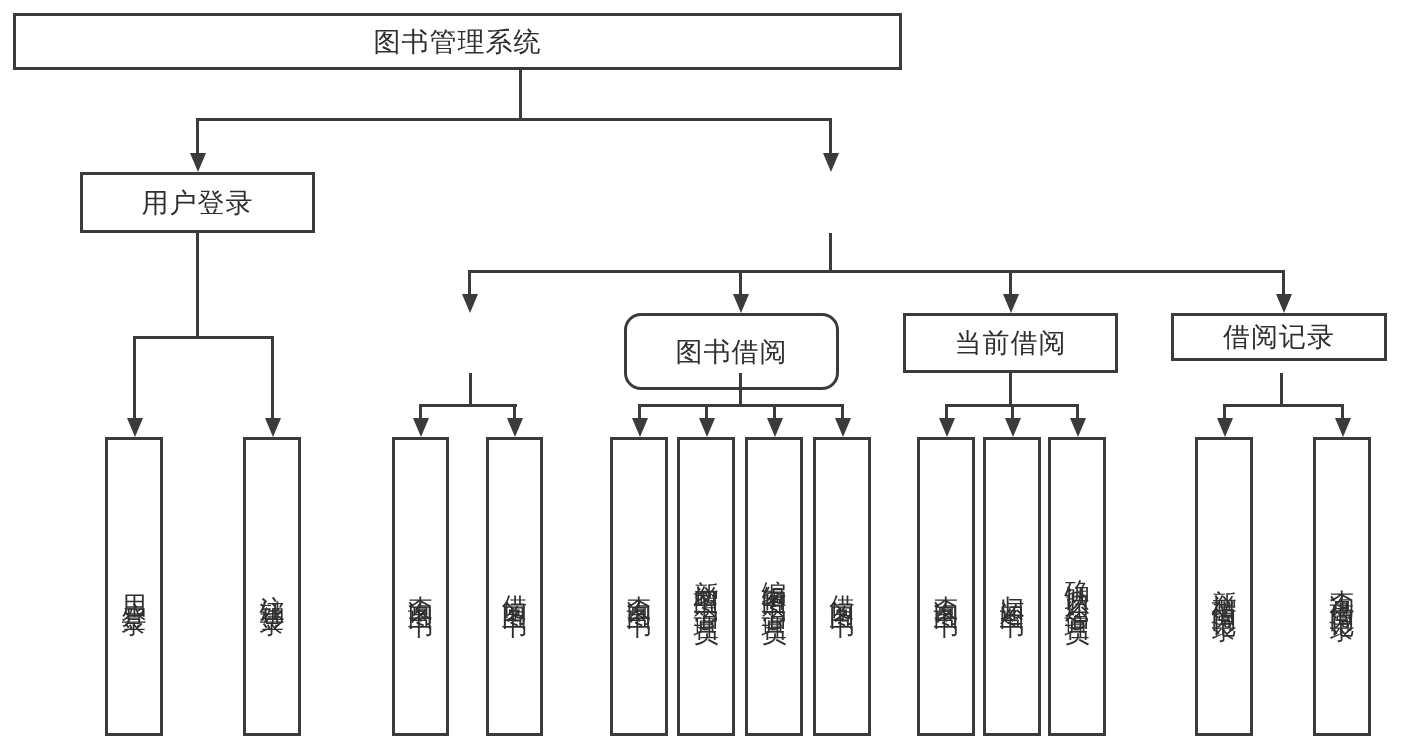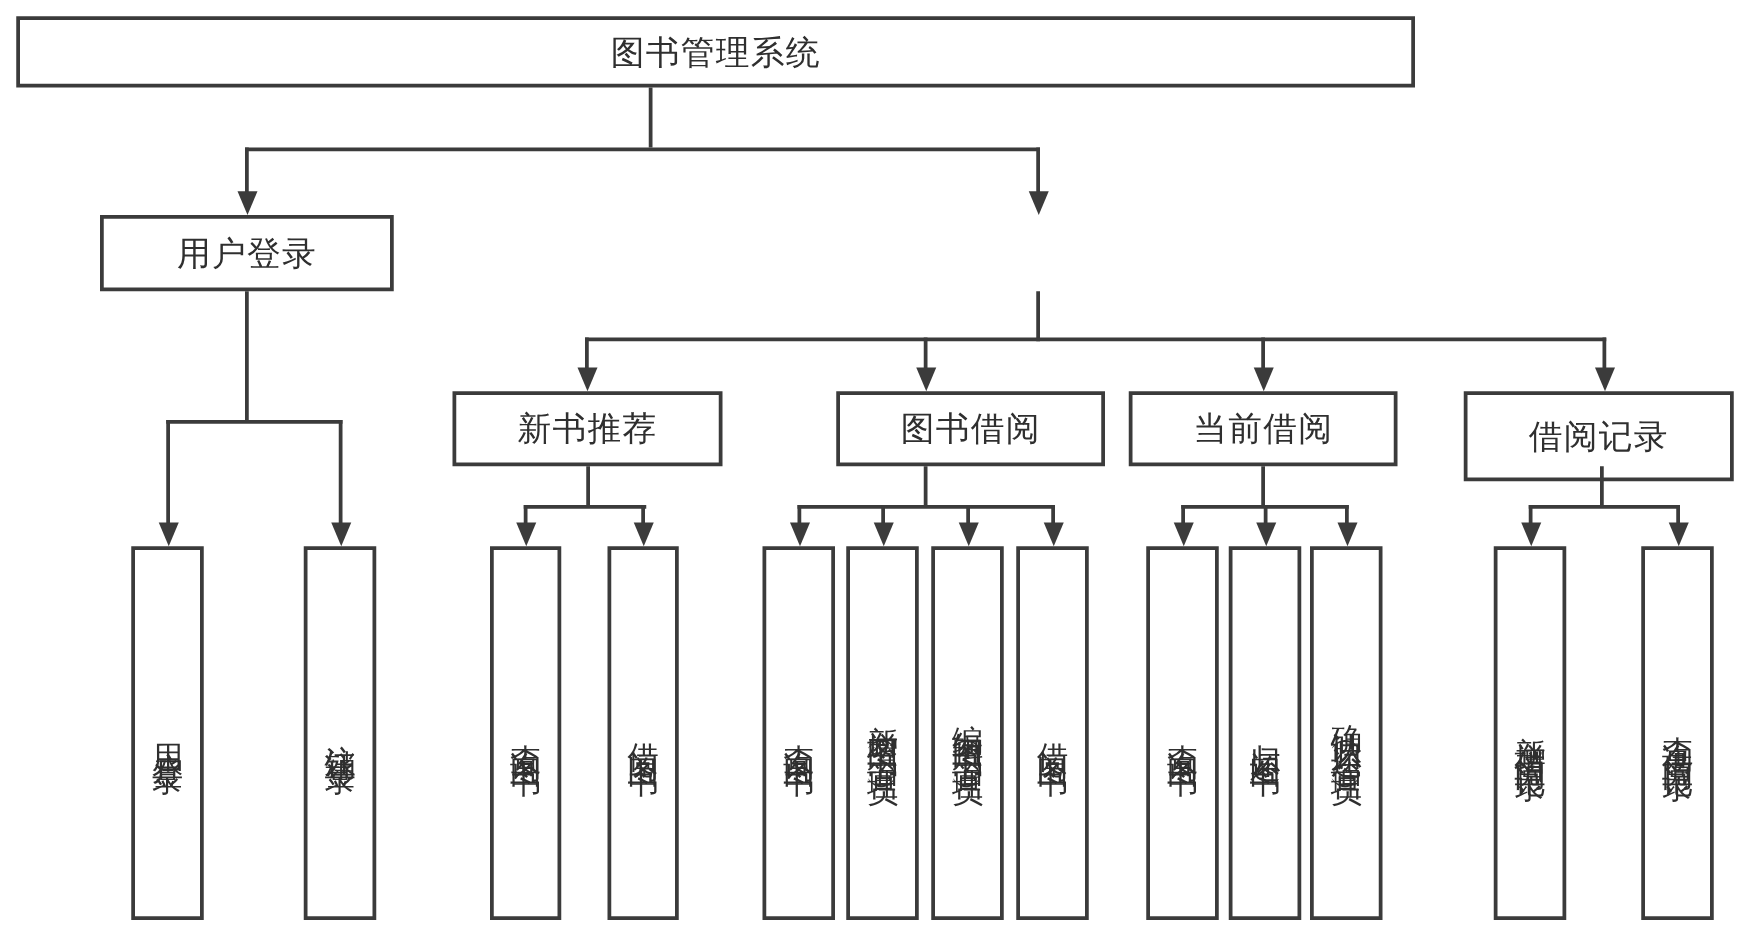--- a/index.html
+++ b/index.html
@@ -61,38 +61,35 @@
     color: #c8c8c8;
     letter-spacing: 1px;
     white-space: nowrap;
   }
 </style>
 </head>
 <body>
 
 <div id="stage">
 
-  <div class="node h" style="left:13px; top:13px; width:1119px; height:57px;">
+  <div class="node h" style="left:13px; top:13px; width:889px; height:57px;">
     <span>图书管理系统</span>
   </div>
 
   <div class="node h" style="left:80px; top:172px; width:235px; height:61px;">
     <span>用户登录</span>
   </div>
 
-  <div class="node h" style="left:362px; top:313px; width:216px; height:60px;">
-    <span>新书推荐</span>
-  </div>
-  <div class="node h" style="left:669px; top:313px; width:215px; height:60px;">
+  <div class="node h" style="left:624px; top:313px; width:215px; height:77px;border-radius:17px;">
     <span>图书借阅</span>
   </div>
   <div class="node h" style="left:903px; top:313px; width:215px; height:60px;">
     <span>当前借阅</span>
   </div>
-  <div class="node h" style="left:1171px; top:313px; width:216px; height:72px;">
+  <div class="node h" style="left:1171px; top:313px; width:216px; height:48px;">
     <span>借阅记录</span>
   </div>
 
   <div class="node v" style="left:105px; top:437px; width:58px; height:299px;">
     <span class="vtext">用户登录</span>
   </div>
   <div class="node v" style="left:243px; top:437px; width:58px; height:299px;">
     <span class="vtext">注销登录</span>
   </div>
 

